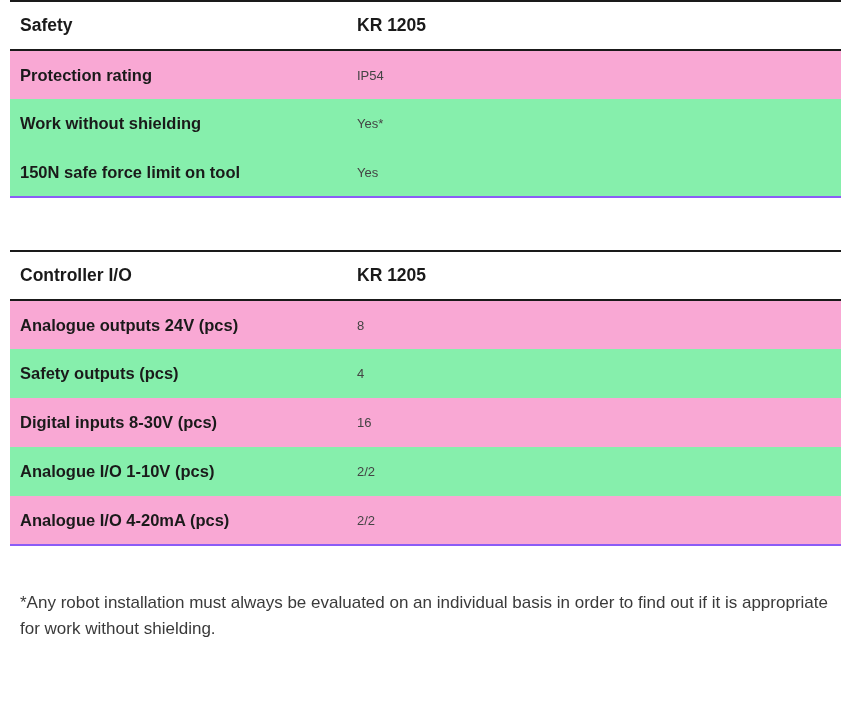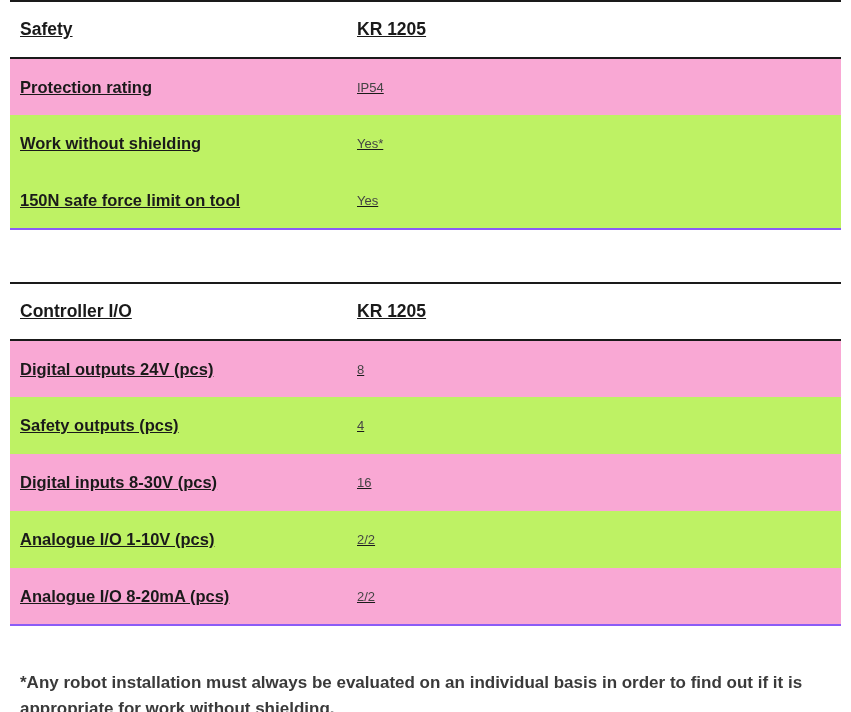--- a/index.html
+++ b/index.html
@@ -23,22 +23,21 @@
   table.spec {
     width: 831px;
     border-collapse: collapse;
     table-layout: fixed;
   }
   table.spec td {
     padding: 0;
     vertical-align: middle;
   }
   table.spec tr {
-    height: 57px;
-    text-decoration: underline;
+    height: 49px;
   }
   .col-label { width: 335px; padding-left: 10px !important; box-sizing: border-box; }
   .col-value { width: 496px; padding-left: 12px !important; box-sizing: border-box; }
 
   .hdr-row td {
     font-weight: bold;
     font-size: 17.5px;
     color: #1a1a1a;
     border-top: 2px solid #1a1a1a;
     border-bottom: 2px solid #1a1a1a;
@@ -49,39 +48,39 @@
     font-weight: bold;
     font-size: 16.5px;
     color: #1a1a1a;
   }
   .data-row td.col-value {
     font-weight: normal;
     font-size: 13px;
     color: #444444;
   }
   .data-row.shaded td {
-    background: #bef264;
+    background: #86efac;
     margin-left: 48px;
   }
   .data-row.plain td {
     background: #f9a8d4;
   }
   .last-row td {
     border-bottom: 2px solid #8b5cf6;
   }
   .gap {
     height: 52px;
   }
   .footnote {
     margin-top: 44px;
     padding: 0 12px 0 10px;
     font-size: 17px;
     line-height: 1.55;
     color: #3a3a3a;
-    font-weight: bold;
+    font-weight: normal;
     max-width: 835px;
   }
 </style>
 </head>
 <body>
 
 <div class="page">
 
   <table class="spec">
     <tbody>
@@ -106,37 +105,37 @@
 
   <div class="gap"></div>
 
   <table class="spec">
     <tbody>
       <tr class="hdr-row">
         <td class="col-label">Controller I/O</td>
         <td class="col-value">KR 1205</td>
       </tr>
       <tr class="data-row plain">
-        <td class="col-label">Digital outputs 24V (pcs)</td>
+        <td class="col-label">Analogue outputs 24V (pcs)</td>
         <td class="col-value">8</td>
       </tr>
       <tr class="data-row shaded">
         <td class="col-label">Safety outputs (pcs)</td>
         <td class="col-value">4</td>
       </tr>
       <tr class="data-row plain">
         <td class="col-label">Digital inputs 8-30V (pcs)</td>
         <td class="col-value">16</td>
       </tr>
       <tr class="data-row shaded">
         <td class="col-label">Analogue I/O 1-10V (pcs)</td>
         <td class="col-value">2/2</td>
       </tr>
       <tr class="data-row plain last-row">
-        <td class="col-label">Analogue I/O 8-20mA (pcs)</td>
+        <td class="col-label">Analogue I/O 4-20mA (pcs)</td>
         <td class="col-value">2/2</td>
       </tr>
     </tbody>
   </table>
 
   <div class="footnote">*Any robot installation must always be evaluated on an individual basis in order to find out if it is appropriate for work without shielding.</div>
 
 </div>
 
 </body></html>

